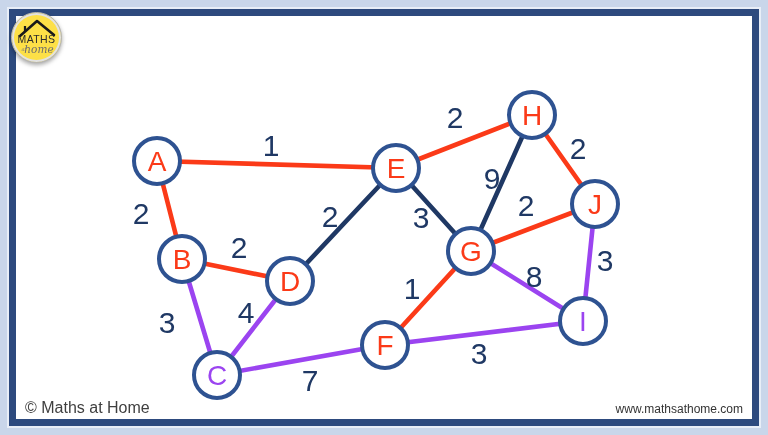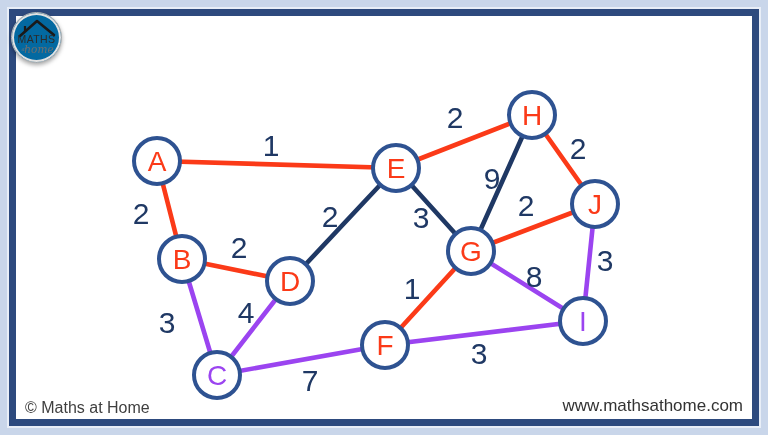--- a/index.html
+++ b/index.html
@@ -21,34 +21,34 @@
   #graph {
     position: absolute; left: 0; top: 0;
     width: 768px; height: 435px;
   }
   #graph text {
     font-family: "Liberation Sans", sans-serif;
   }
   .logo {
     position: absolute; left: 11px; top: 12px;
     width: 49px; height: 49px;
-    background: #0369a1;
+    background: #fde047;
     border-radius: 50%;
     border: 1px solid #b5b5b5;
     box-shadow: 0 2px 4px rgba(0,0,0,0.35), inset 0 0 0 2px #e2e2e2;
     overflow: hidden;
   }
   .logo svg { display: block; width: 100%; height: 100%; }
   .footer-left {
     position: absolute; left: 25px; bottom: 18px;
     font-size: 16px; color: #3f3f3f;
   }
   .footer-right {
     position: absolute; right: 25px; bottom: 19px;
-    font-size: 17px; color: #333333;
+    font-size: 12px; color: #333333;
   }
 </style>
 </head>
 <body>
 
 <div class="frame"></div>
 
 <svg id="graph" viewBox="0 0 768 435" xmlns="http://www.w3.org/2000/svg">
     <line x1="157" y1="161" x2="396" y2="168" stroke="#fb3a18" stroke-width="4.6" stroke-linecap="round"></line>
     <line x1="157" y1="161" x2="182" y2="259" stroke="#fb3a18" stroke-width="4.6" stroke-linecap="round"></line>

